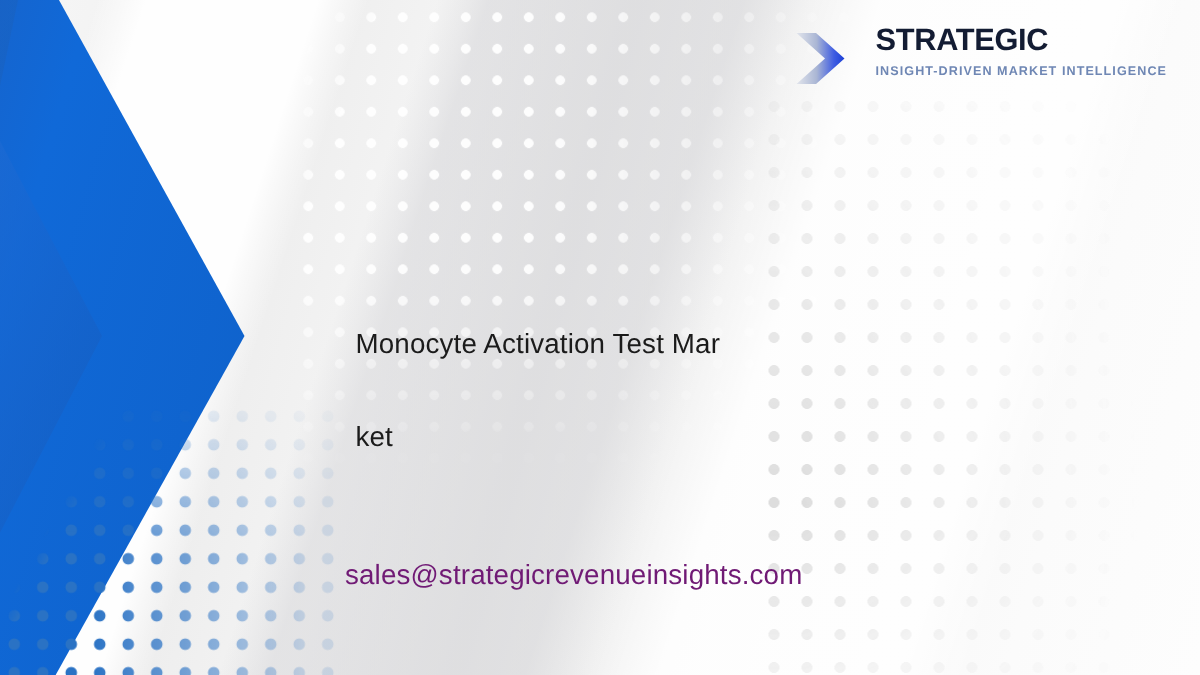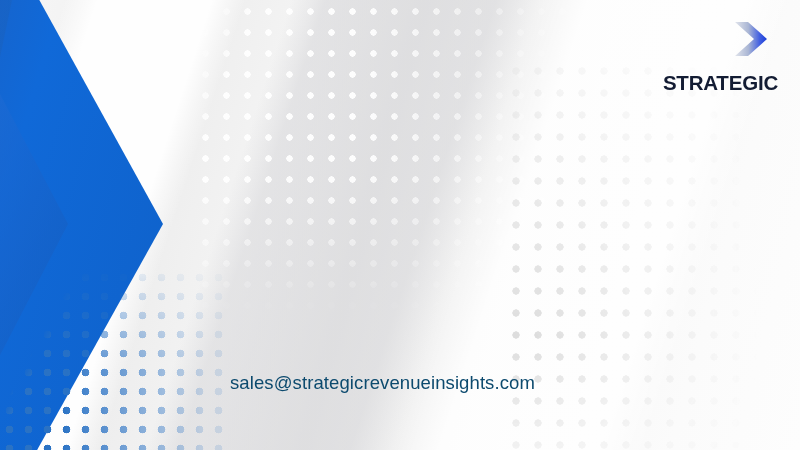--- a/index.html
+++ b/index.html
@@ -147,34 +147,33 @@
     color: #1b1b1b;
     letter-spacing: 0.1px;
     white-space: pre-line;
     margin: 0;
   }
   .doc-contact {
     position: absolute;
     left: 230px;
     top: 372px;
     font-size: 18.5px;
-    color: #0c4a6e;
+    color: #701a75;
     letter-spacing: 0.1px;
     margin: 0;
   }
 
   
   .logo {
     position: absolute;
     right: 22px;
     top: 16px;
     display: flex;
-    align-items: flex-end;
+    align-items: flex-start;
     gap: 10px;
-    flex-direction: column;
   }
   .logo-mark { width: 46px; height: 46px; flex: none; }
   .logo-text { display: flex; flex-direction: column; }
   .logo-line1, .logo-line2 {
     font-size: 20.5px;
     font-weight: bold;
     color: #131c33;
     letter-spacing: -0.2px;
     line-height: 21px;
   }
@@ -222,34 +221,39 @@
 
     <path d="M 36,-6 L 163,224 L 36,452 L -80,452 L -80,-6 Z" fill="url(#gOuter)"></path>
 
     <path d="M -46,6 L 68,224 L -46,444 L -130,444 L -130,6 Z" fill="url(#gInner)" opacity="0.55"></path>
 
     <path d="M -20,0 L 12,0 L -36,230 L -20,450 L -90,450 L -90,0 Z" fill="url(#gDeep)" opacity="0.35"></path>
   </svg>
 
   <div class="dots-blue"></div>
 
+  <div class="content">
+    <div class="doc-title">Monocyte Activation Test Mar
+ket</div>
+  </div>
 
   <div class="doc-contact">sales@strategicrevenueinsights.com</div>
 
   <div class="logo">
     <svg class="logo-mark" viewBox="0 0 46 46">
       <defs>
         <linearGradient id="lmg" x1="0" y1="0.5" x2="1" y2="0.5">
           <stop offset="0%" stop-color="#e2e5ec"></stop>
           <stop offset="42%" stop-color="#aab6d4"></stop>
           <stop offset="78%" stop-color="#3f5de2"></stop>
           <stop offset="100%" stop-color="#1b3fd6"></stop>
         </linearGradient>
       </defs>
       <path d="M 3,6 L 22,23 L 3,40 L 16,40 L 35,23 L 16,6 Z" fill="url(#lmg)"></path>
       <path d="M 20,6 L 39,23 L 20,40 L 27,40 L 44,23 L 27,6 Z" fill="url(#lmg)" opacity="0"></path>
     </svg>
     <div class="logo-text">
       <span class="logo-line1">STRATEGIC</span>
+      <span class="logo-tagline">INSIGHT-DRIVEN MARKET INTELLIGENCE</span>
     </div>
   </div>
 
 </div>
 
 </body></html>

